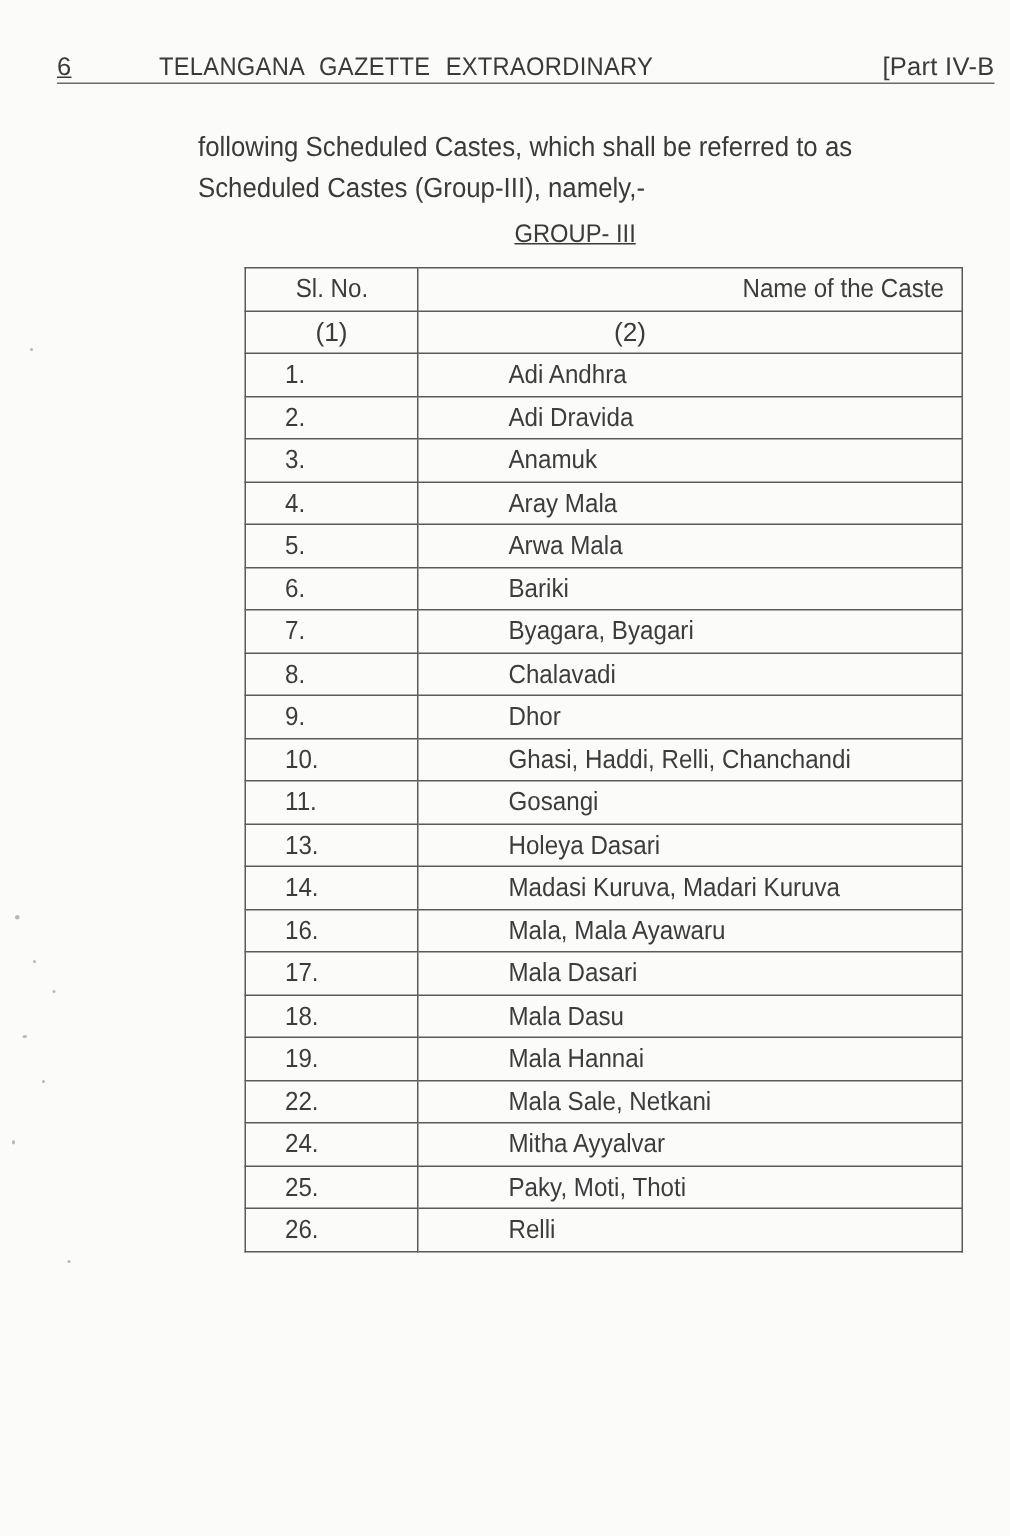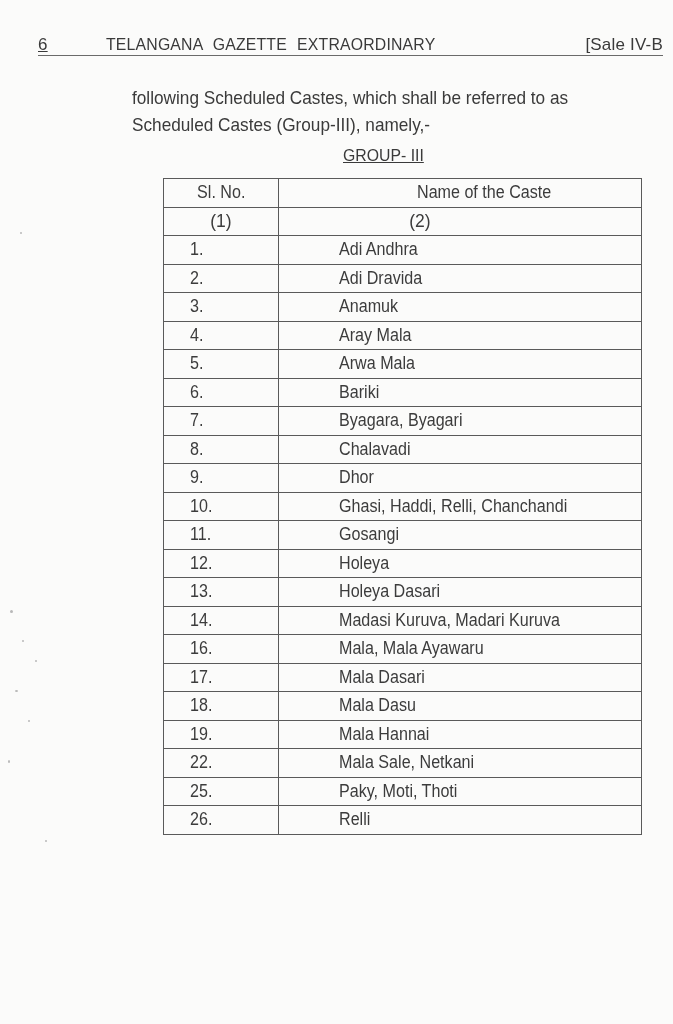--- a/index.html
+++ b/index.html
@@ -89,21 +89,21 @@
       width: 114px;
       margin-top: 32px;
     }
     th.col-sl, td.sub-sl {
       text-align: center;
     }
     td.sl-cell {
       padding-left: 26px !important;
     }
     th.col-name {
-      text-align: center;
+      text-align: right;
       padding-left: 60px !important;
     }
     td.sub-name {
       text-align: center;
       padding-right: 80px !important;
     }
     td.name-cell {
       padding-left: 60px !important;
     }
     .cell-text {
@@ -116,21 +116,21 @@
       background: #b8b8b8;
       border-radius: 50%;
     }
   </style>
 </head>
 <body>
 
 <div class="page-header">
   <span class="page-number">6</span>
   <span class="gazette-title">TELANGANA GAZETTE EXTRAORDINARY</span>
-  <span class="part-label">[Sale IV-B</span>
+  <span class="part-label">[Part IV-B</span>
 </div>
 
 <div class="intro">
   <p>following Scheduled Castes, which shall be referred to as</p>
   <p>Scheduled Castes (Group-III), namely,-</p>
 </div>
 
 <div class="group-heading">GROUP- III</div>
 
 <table class="caste-table">
@@ -183,24 +183,20 @@
       </tr>
       <tr>
         <td class="sl-cell"><span class="cell-text">10.</span></td>
         <td class="name-cell"><span class="cell-text">Ghasi, Haddi, Relli, Chanchandi</span></td>
       </tr>
       <tr>
         <td class="sl-cell"><span class="cell-text">11.</span></td>
         <td class="name-cell"><span class="cell-text">Gosangi</span></td>
       </tr>
       <tr>
-        <td class="sl-cell"><span class="cell-text">12.</span></td>
-        <td class="name-cell"><span class="cell-text">Holeya</span></td>
-      </tr>
-      <tr>
         <td class="sl-cell"><span class="cell-text">13.</span></td>
         <td class="name-cell"><span class="cell-text">Holeya Dasari</span></td>
       </tr>
       <tr>
         <td class="sl-cell"><span class="cell-text">14.</span></td>
         <td class="name-cell"><span class="cell-text">Madasi Kuruva, Madari Kuruva</span></td>
       </tr>
       <tr>
         <td class="sl-cell"><span class="cell-text">16.</span></td>
         <td class="name-cell"><span class="cell-text">Mala, Mala Ayawaru</span></td>
@@ -213,20 +209,24 @@
         <td class="sl-cell"><span class="cell-text">18.</span></td>
         <td class="name-cell"><span class="cell-text">Mala Dasu</span></td>
       </tr>
       <tr>
         <td class="sl-cell"><span class="cell-text">19.</span></td>
         <td class="name-cell"><span class="cell-text">Mala Hannai</span></td>
       </tr>
       <tr>
         <td class="sl-cell"><span class="cell-text">22.</span></td>
         <td class="name-cell"><span class="cell-text">Mala Sale, Netkani</span></td>
+      </tr>
+      <tr>
+        <td class="sl-cell"><span class="cell-text">24.</span></td>
+        <td class="name-cell"><span class="cell-text">Mitha Ayyalvar</span></td>
       </tr>
       <tr>
         <td class="sl-cell"><span class="cell-text">25.</span></td>
         <td class="name-cell"><span class="cell-text">Paky, Moti, Thoti</span></td>
       </tr>
       <tr>
         <td class="sl-cell"><span class="cell-text">26.</span></td>
         <td class="name-cell"><span class="cell-text">Relli</span></td>
       </tr>
     </tbody>

